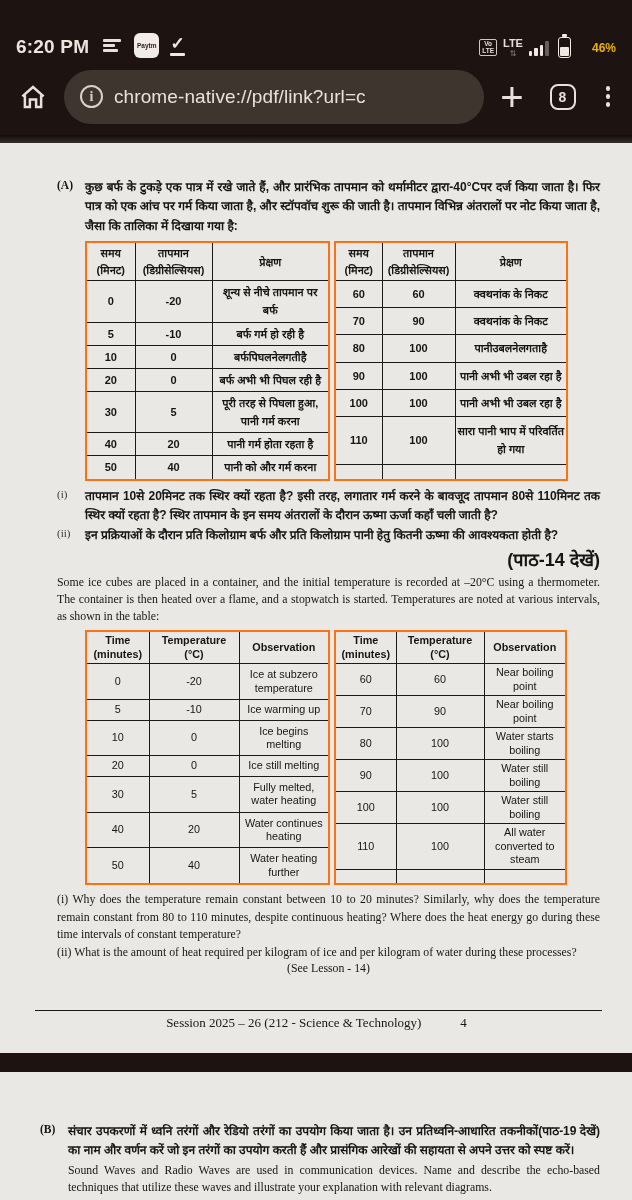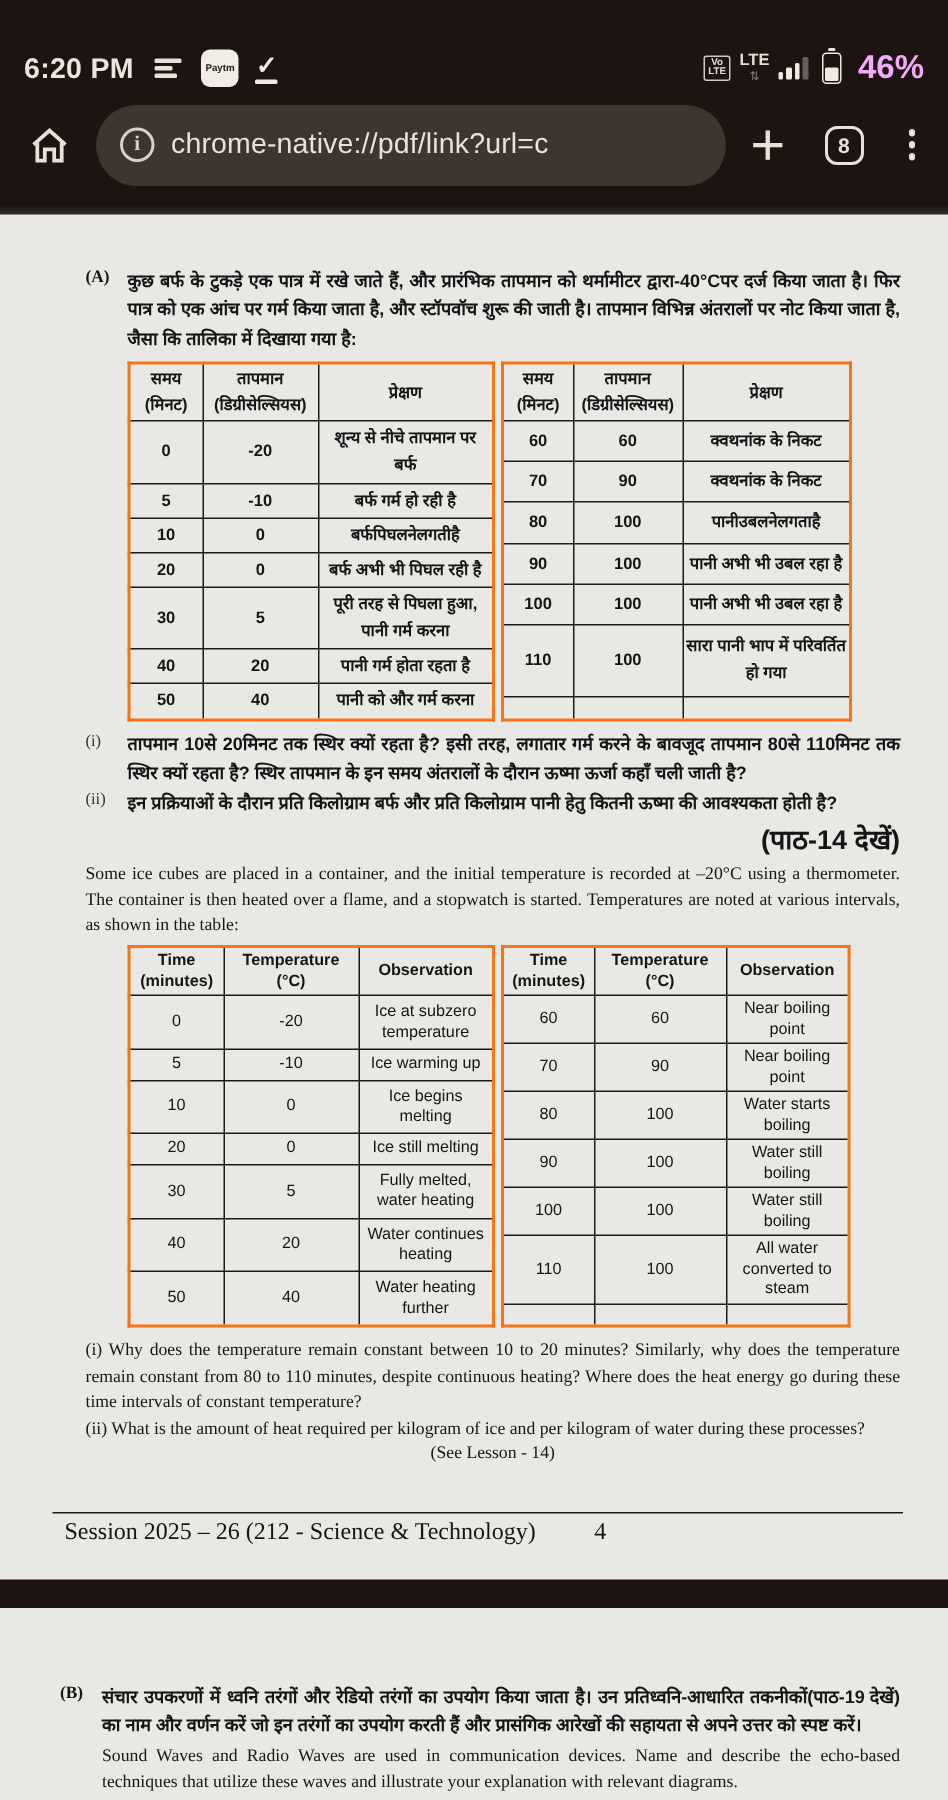--- a/index.html
+++ b/index.html
@@ -23,21 +23,21 @@
   .lte-wrap { display:flex; flex-direction:column; align-items:center; line-height:1; }
   .lte-wrap .lte { font-size:11px; font-weight:700; color:#e6ded7; }
   .lte-wrap .arr { font-size:8px; color:#8a817a; margin-top:1px; }
   .sigbars { display:flex; align-items:flex-end; gap:2px; height:16px; }
   .sigbars i { display:block; width:3.5px; border-radius:1px; background:#f0e8e1; }
   .sigbars i:nth-child(1){height:5px}.sigbars i:nth-child(2){height:8px}.sigbars i:nth-child(3){height:11px}
   .sigbars i:nth-child(4){height:15px; background:#675e58;}
   .battery { width:13px; height:21px; border:1.5px solid #f0e8e1; border-radius:3px; position:relative; margin-left:3px; }
   .battery::before { content:""; position:absolute; top:-4px; left:3px; width:5px; height:2.5px; background:#f0e8e1; border-radius:1px; }
   .battery .fill { position:absolute; bottom:1px; left:1px; right:1px; height:46%; background:#f0e8e1; border-radius:1px; }
-  .sb-batt-pct { font-size:22px; font-weight:600; color:#f0abfc; margin-left:5px; }
+  .sb-batt-pct { font-size:12px; font-weight:600; color:#eab308; margin-left:15px; }
 
   
   .toolbar { height:77px; display:flex; align-items:center; padding:0 18px; }
   .home-btn { width:30px; height:30px; flex-shrink:0; }
   .home-btn svg { stroke:#e8e0d9; stroke-width:2; fill:none; }
   .url-pill { flex:1; margin:0 16px; height:54px; background:#3e352f; border-radius:27px; display:flex; align-items:center; padding:0 16px; overflow:hidden; }
   .info-ic { width:23px; height:23px; border:2px solid #d9d1c9; border-radius:50%; color:#d9d1c9; font-size:14px; font-weight:600; display:flex; align-items:center; justify-content:center; flex-shrink:0; margin-right:11px; font-family:"Liberation Serif",serif; }
   .url-text { color:#e9e1da; font-size:19px; white-space:nowrap; overflow:hidden; letter-spacing:.1px; }
   .plus-btn { color:#e8e0d9; font-size:40px; font-weight:200; line-height:30px; margin-right:26px; }
   .tab-btn { width:26px; height:26px; border:2.5px solid #e8e0d9; border-radius:8px; color:#e8e0d9; font-size:14px; font-weight:700; display:flex; align-items:center; justify-content:center; margin-right:26px; }
@@ -76,21 +76,21 @@
   .h-right { width:234px; } .h-right th:nth-child(1){width:47px} .h-right th:nth-child(2){width:73px}
   .e-tbl { font-family:Liberation Sans, sans-serif; font-size:10.8px;border-radius:27px; }
   .e-tbl th { line-height:1.25; }
   .e-tbl td { line-height:1.25; padding:2px 2px; }
   .e-left { width:245px; } .e-left th:nth-child(1){width:63px} .e-left th:nth-child(2){width:90px}
   .e-right { width:233px; } .e-right th:nth-child(1){width:61px} .e-right th:nth-child(2){width:88px}
 
   
   .footer { position:absolute; left:35px; right:30px; bottom:22px; font-family:"Liberation Serif",serif; }
   .footer-rule { border-top:1.5px solid #1a1a1a; margin-bottom:4px; }
-  .footer-row { display:flex; justify-content:flex-start; font-size:16px; padding:0 12px 0 8px;gap:39px; }
+  .footer-row { display:flex; justify-content:center; font-size:13px; padding:0 12px 0 8px;gap:39px; }
 
   
   .b-text { font-size:12px; line-height:1.6; text-align:justify; }
   .b-ref { float:right; font-weight:600; }
   .b-en { font-family:"Liberation Serif",serif; font-size:11.8px; line-height:1.4; text-align:justify; margin-top:2px; }
 </style>
 </head>
 <body>
 
 <div class="statusbar">

